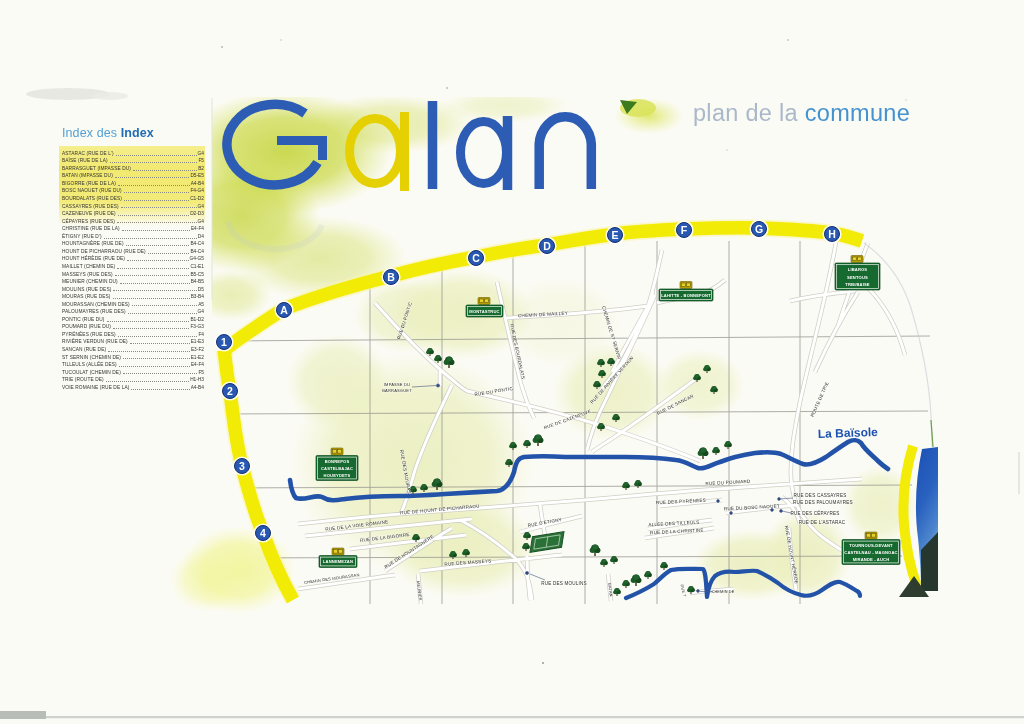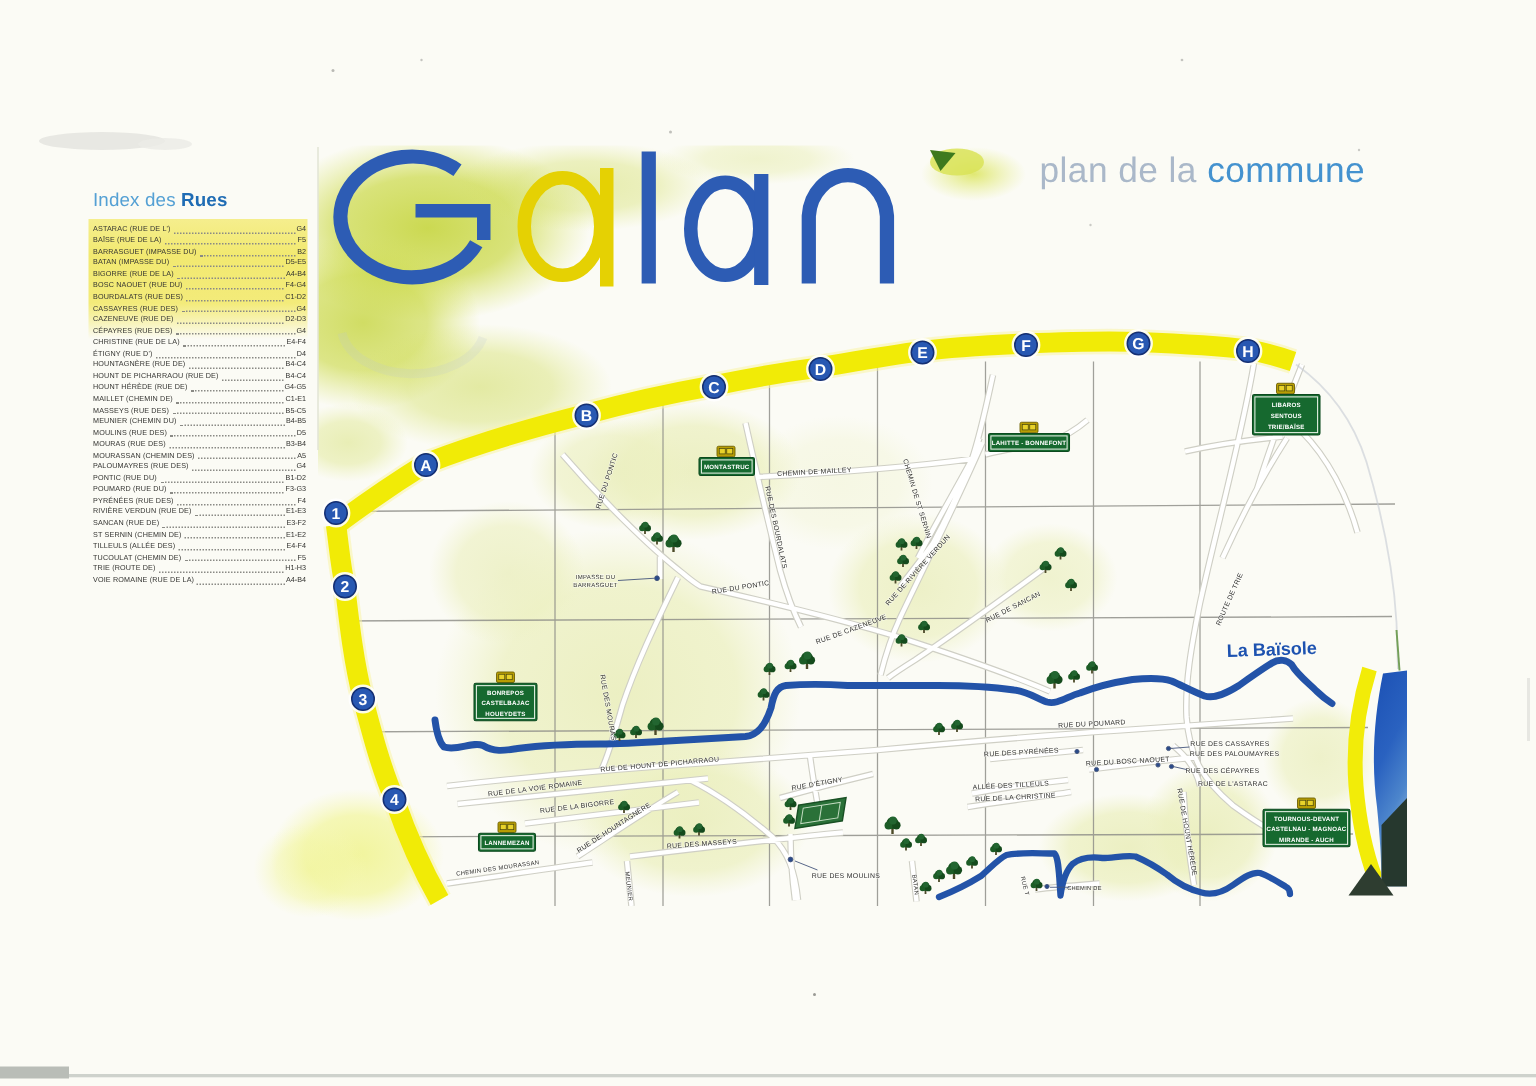--- a/index.html
+++ b/index.html
@@ -12,21 +12,21 @@
 #ix{position:absolute;left:62px;top:149px;width:142px;}
 .r{display:flex;align-items:flex-end;height:7.55px;font-size:4.8px;color:#333330;line-height:5.8px;}
 .n{white-space:nowrap;letter-spacing:0.1px;}
 .d{flex:1;border-bottom:1px dotted #8a8a85;margin:0 1px 1px 2px;min-width:3px;}
 .g{white-space:nowrap;}
 svg{position:absolute;left:0;top:0;font-family:"Liberation Sans", sans-serif;}
 </style>
 </head>
 <body>
 <div id="hl"></div>
-<div id="ixt">Index des <b>Rues</b></div>
+<div id="ixt">Index des <b>Index</b></div>
 <div id="ix">
 <div class="r">
       <span class="n">ASTARAC (RUE DE L')</span>
       <span class="d"></span>
       <span class="g">G4</span>
     </div>
 <div class="r">
       <span class="n">BAÏSE (RUE DE LA)</span>
       <span class="d"></span>
       <span class="g">F5</span>

